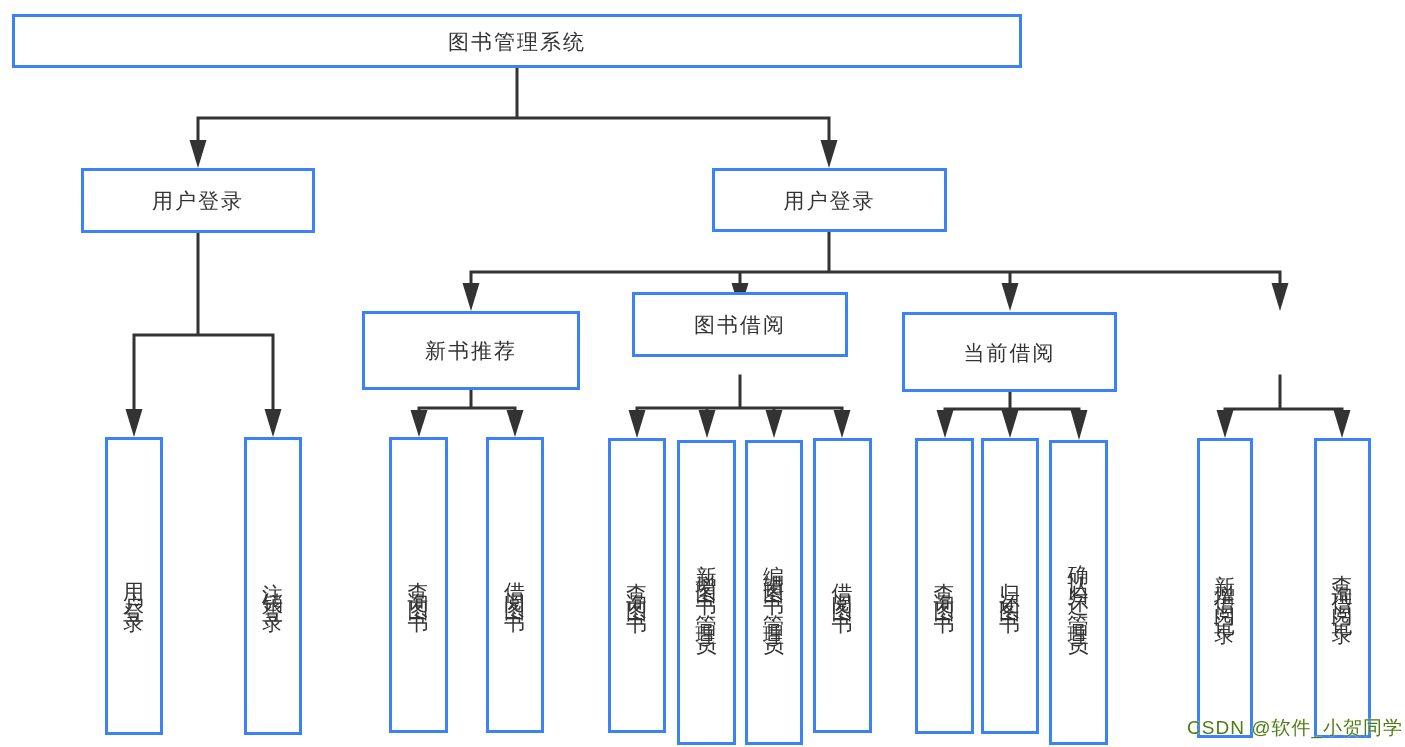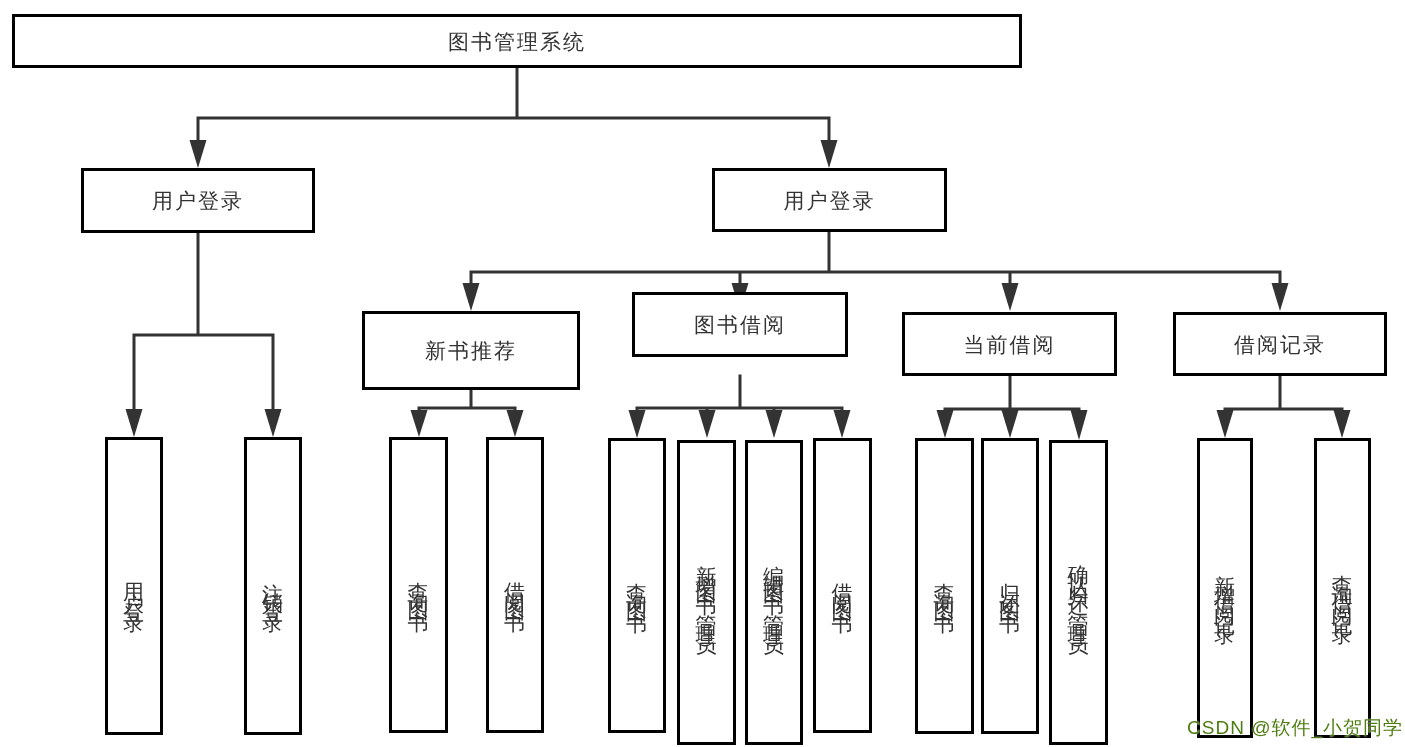--- a/index.html
+++ b/index.html
@@ -5,21 +5,21 @@
   html,body{margin:0;padding:0;background:#ffffff;}
   .stage{
     position:relative;width:1405px;height:747px;background:#ffffff;
     font-family:"Liberation Sans",sans-serif;color:#333333;overflow:hidden;
   }
   .edges{position:absolute;left:0;top:0;z-index:1;}
   .edges path.line{stroke:#333333;stroke-width:3;fill:none;stroke-linecap:square;}
   .edges path.arrow{fill:#333333;stroke:none;}
   .node{
     position:absolute;box-sizing:border-box;z-index:2;
-    border:3px solid #000000;background:#ffffff;
+    border:3px solid #3b82f6;background:#ffffff;
     display:flex;align-items:center;justify-content:center;
     font-size:21px;letter-spacing:2px;line-height:1;
   }
   .vnode{
     writing-mode:vertical-rl;text-orientation:mixed;
     letter-spacing:10px;font-size:21px;
   }
   .watermark{
     position:absolute;top:715px;right:2px;z-index:5;
     font-size:19px;letter-spacing:1px;color:#4d7c0f;
@@ -77,25 +77,22 @@
   <div class="node" style="left:712px;top:168px;width:235px;height:64px;">
     <span>用户登录</span>
   </div>
 
   <div class="node" style="left:362px;top:311px;width:218px;height:79px;">
     <span>新书推荐</span>
   </div>
   <div class="node" style="left:632px;top:292px;width:216px;height:65px;">
     <span>图书借阅</span>
   </div>
-  <div class="node" style="left:902px;top:312px;width:215px;height:64px;">
+  <div class="node" style="left:902px;top:312px;width:215px;height:80px;">
     <span>当前借阅</span>
-  </div>
-  <div class="node" style="left:1173px;top:312px;width:214px;height:64px;">
-    <span>借阅记录</span>
   </div>
 
   <div class="node vnode" style="left:105px;top:437px;width:58px;height:298px;">
     <span>用户登录</span>
   </div>
   <div class="node vnode" style="left:244px;top:437px;width:58px;height:298px;">
     <span>注销登录</span>
   </div>
 
   <div class="node vnode" style="left:389px;top:437px;width:59px;height:296px;">

